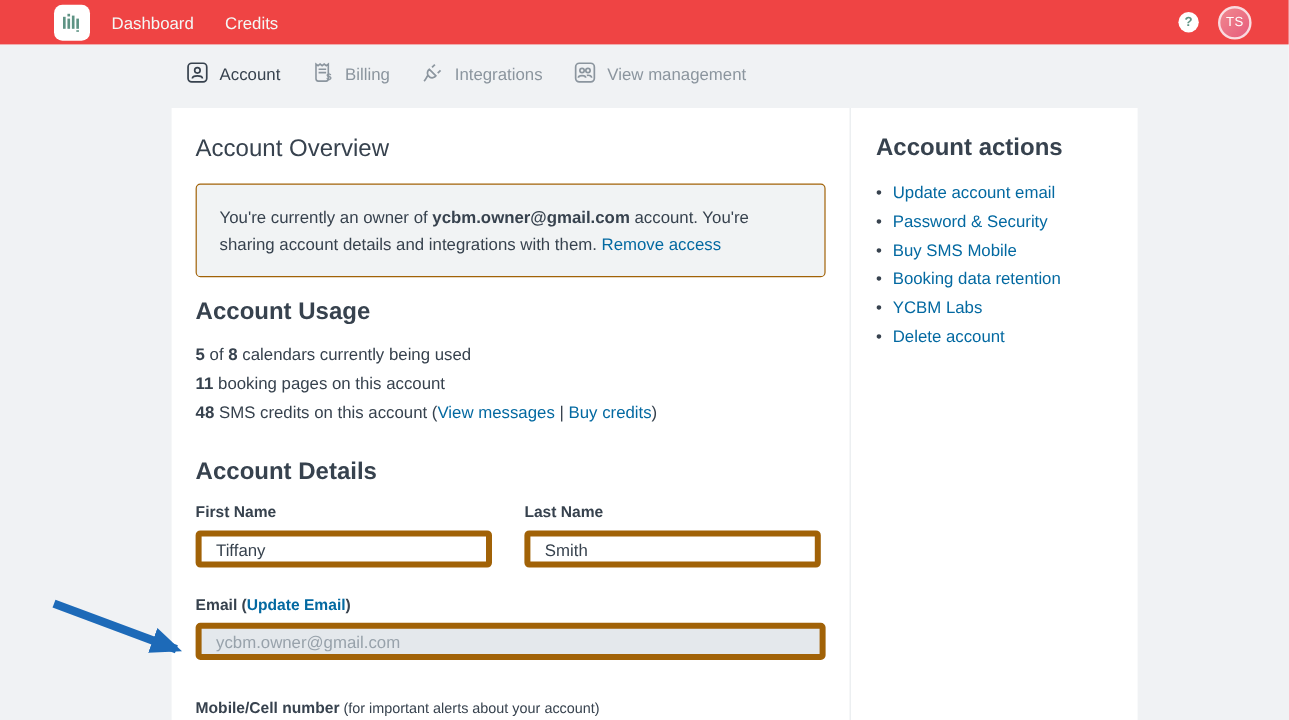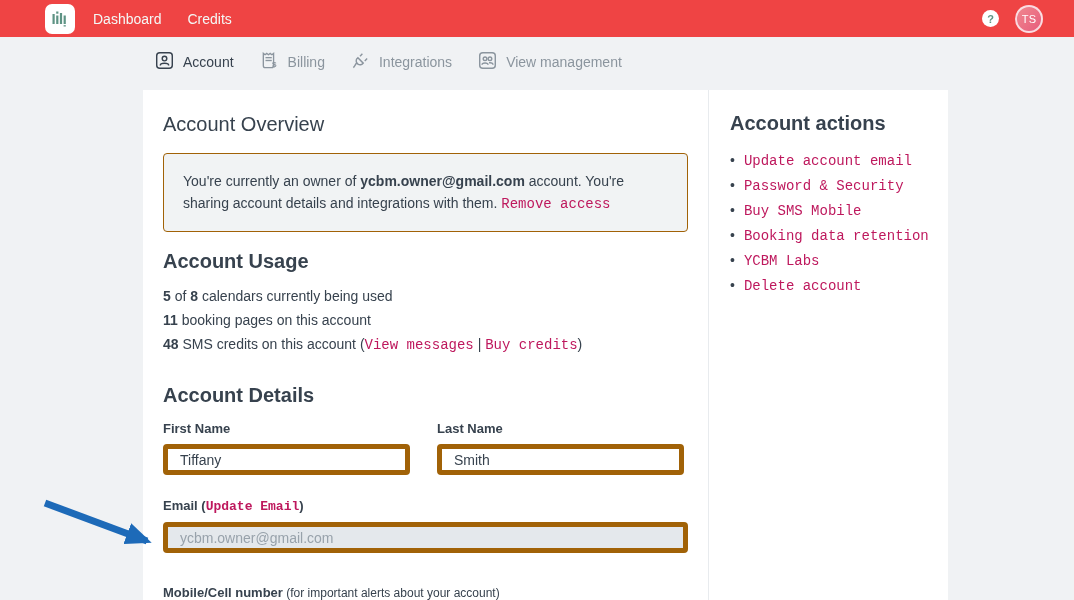--- a/index.html
+++ b/index.html
@@ -42,21 +42,21 @@
   .tab svg { display:block; }
   
   .card {
     position:absolute; left:143px; top:90px; width:805px; height:520px;
     background:#FFFFFF; display:flex;
   }
   .main-col { width:565px; padding:23px 20px 0 20px; }
   .side-col { flex:1; border-left:1px solid #E8EBEE; padding:22px 18px 0 21px; }
   h1 { font-size:20px; font-weight:400; color:#37424E; }
   h2 { font-size:20px; font-weight:700; color:#37424E; }
-  a { color:#be185d; text-decoration:none; cursor:pointer;font-family:Liberation Mono, monospace; }
+  a { color:#0369a1; text-decoration:none; cursor:pointer; }
   .notice {
     margin-top:17px; background:#F1F3F4; border:1px solid #a16207; border-radius:4px;
     padding:16px 19px; font-size:14px; line-height:22px; color:#37424E;
   }
   .usage-title { margin-top:18px; }
   .usage-line { font-size:14px; line-height:24px; color:#37424E; }
   .usage-lines { margin-top:11px; }
   b { font-weight:bold; }
   .details-title { margin-top:27px; }
   .form-grid { display:flex; gap:27px; margin-top:14px;align-items:center; }

